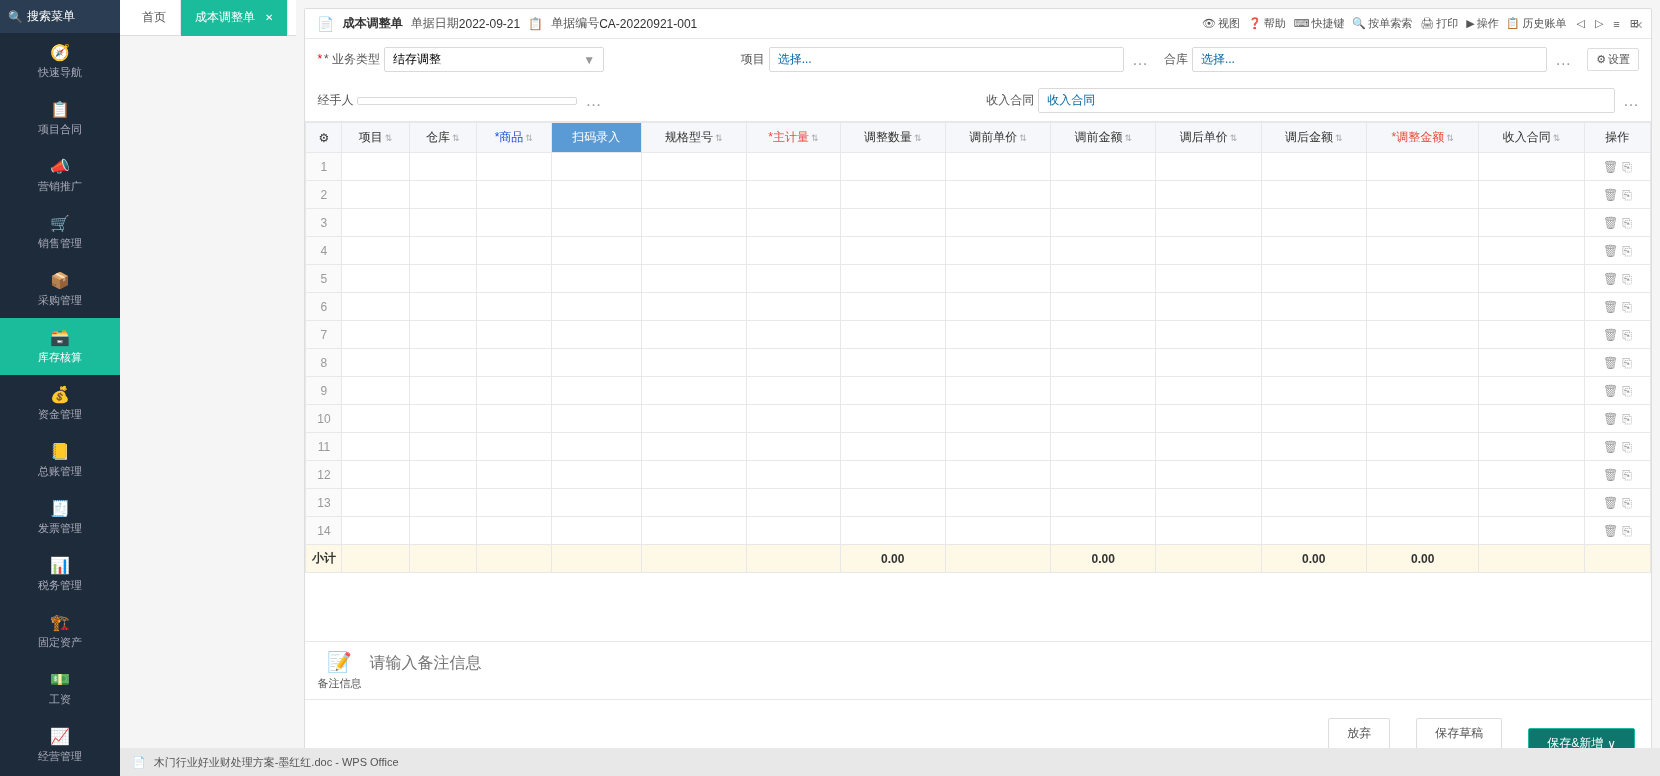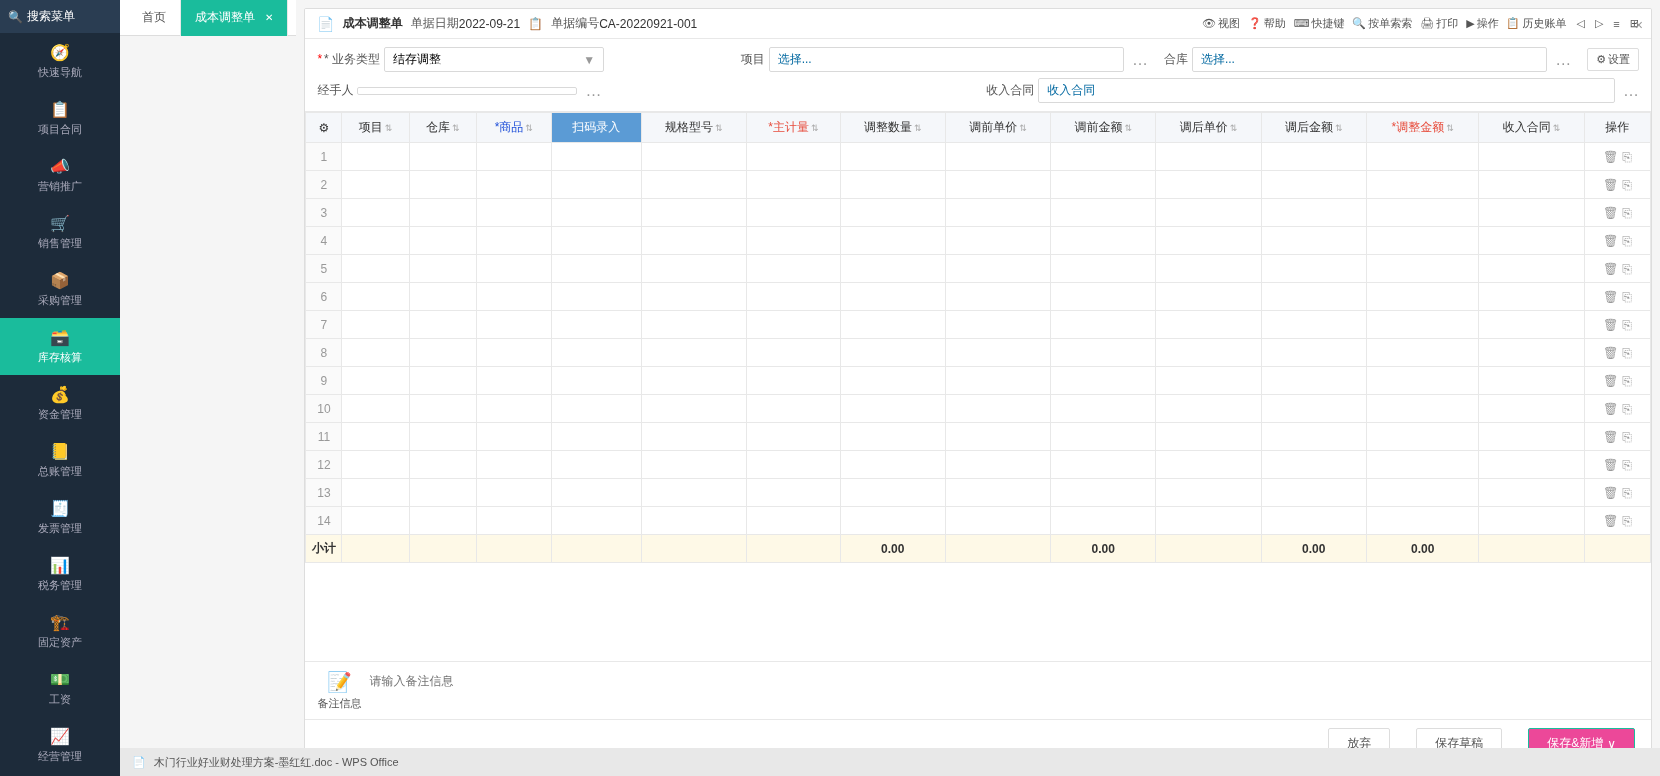--- a/index.html
+++ b/index.html
@@ -31,21 +31,21 @@
     .toolbar-left { display: flex; align-items: center; gap: 8px; }
     .toolbar-doc-icon { color: #1abc9c; font-size: 14px; }
     .toolbar-label { font-size: 12px; color: #333; font-weight: bold; }
     .toolbar-field { display: flex; align-items: center; gap: 0; }
     .toolbar-field-label { color: #555; }
     .toolbar-field-value { color: #333; }
     .toolbar-right { margin-left: auto; display: flex; align-items: center; gap: 8px; font-size: 11px; color: #555; }
     .toolbar-right span { cursor: pointer; display: flex; align-items: center; gap: 2px; }
 
     
-    .form-area { padding: 8px 12px; background: #fff; border-bottom: 1px solid #e8e8e8; display: flex; flex-direction: column; gap: 6px; flex-shrink: 0; }
+    .form-area { padding: 8px 12px; background: #fff; border-bottom: 1px solid #e8e8e8; display: flex; flex-direction: column; gap: 16px; flex-shrink: 0; }
     .form-row { display: flex; align-items: center; gap: 16px; }
     .form-field { display: flex; align-items: center; gap: 4px; flex: 1; }
     .form-field-label { color: #555; white-space: nowrap; font-size: 12px; }
     .required-star { color: red; margin-right: 2px; }
     .form-field-value { flex: 1; border: 1px solid #d9d9d9; border-radius: 2px; padding: 3px 8px; font-size: 12px; display: flex; align-items: center; justify-content: space-between; min-width: 160px; cursor: pointer; background: #fff; }
     .form-field-value .arrow { color: #999; }
     .form-field-placeholder { color: #0369a1; }
     .form-field-dots { color: #999; font-size: 16px; cursor: pointer; margin-left: 4px; }
     .settings-btn { margin-left: auto; background: #fff; border: 1px solid #ddd; border-radius: 2px; padding: 3px 8px; cursor: pointer; font-size: 11px; color: #555; display: flex; align-items: center; gap: 2px; }
 
@@ -59,26 +59,26 @@
     .subtotal-row td { background: #fef9e7; font-weight: bold; }
     .action-col { white-space: nowrap; }
     .action-icon { font-size: 12px; color: #999; cursor: pointer; margin: 0 2px; }
     th .sort-icon { font-size: 9px; color: #aaa; margin-left: 2px; }
     .gear-th { width: 36px; }
 
     
     .notes-area { border-top: 1px solid #e8e8e8; background: #fff; padding: 8px 12px; display: flex; align-items: flex-start; gap: 8px; flex-shrink: 0; }
     .notes-icon-wrap { display: flex; flex-direction: column; align-items: center; gap: 2px; color: #555; font-size: 11px; }
     .notes-icon { font-size: 20px; color: #555; }
-    .notes-input { flex: 1; border: none; outline: none; font-size: 12px; color: #bbb; padding: 4px 0; }
+    .notes-input { flex: 1; border: none; outline: none; font-size: 16px; color: #bbb; padding: 4px 0; }
 
     
     .footer { background: #fff; border-top: 1px solid #e8e8e8; display: flex; align-items: center; justify-content: flex-end; padding: 8px 16px; gap: 26px; flex-shrink: 0; }
     .footer-btn { padding: 6px 18px; border-radius: 2px; font-size: 12px; cursor: pointer; border: 1px solid #ddd; background: #fff; color: #555; }
-    .footer-btn.primary { background: #ec4899; color: #fff; border-color: #1abc9c; display: flex; align-items: center; gap: 4px; }
+    .footer-btn.primary { background: #0f766e; color: #fff; border-color: #1abc9c; display: flex; align-items: center; gap: 4px; margin-top: 20px; }
     .footer-taskbar { position: fixed; bottom: 0; left: 120px; right: 0; background: #e8e8e8; padding: 4px 12px; font-size: 11px; color: #555; display: flex; align-items: center; gap: 8px; height: 28px; }
 
     
     .table-container::-webkit-scrollbar { width: 6px; height: 6px; }
     .table-container::-webkit-scrollbar-thumb { background: #ccc; border-radius: 3px; }
   </style>
 </head>
 <body>
 
 <div class="sidebar">

